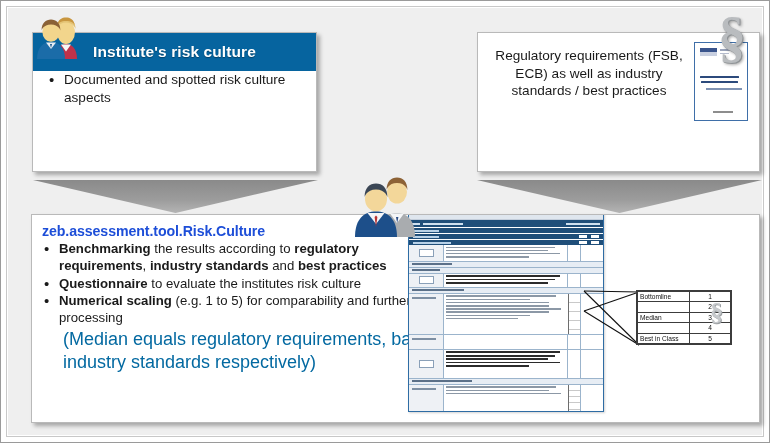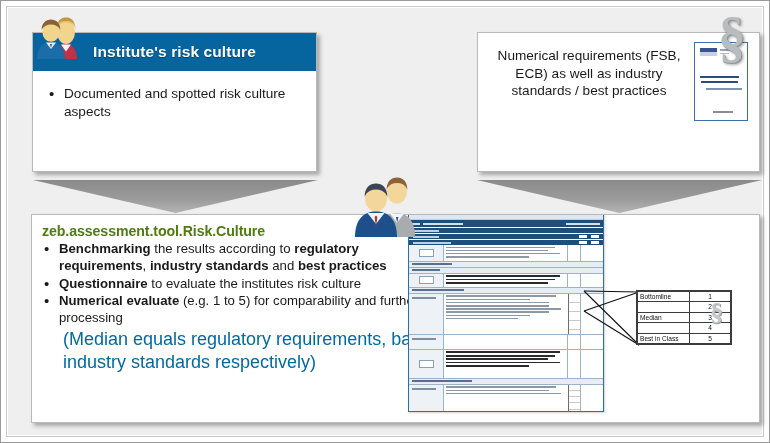--- a/index.html
+++ b/index.html
@@ -65,21 +65,21 @@
     margin-bottom:6px;
   }
   ul.bul li:before{
     content:"\2022";
     position:absolute;left:2px;top:-1px;
     font-size:15px;color:#1a1a1a;
   }
 
   
   #card-left{left:25px;top:25px;width:285px;height:140px;}
-  #card-left .card-body{padding-top:14px;}
+  #card-left .card-body{padding-top:0;}
 
   
   #card-right{left:470px;top:25px;width:283px;height:140px;}
   #card-right .card-body{
     padding:6px 8px 4px 8px;
     display:flex;align-items:flex-start;
   }
   #rightText{
     flex:1;
     text-align:center;
@@ -139,21 +139,21 @@
     position:absolute;left:24px;top:207px;width:729px;height:209px;
     background:#ffffff;border:1px solid #b9b9b9;
     box-shadow:3px 3px 4px rgba(0,0,0,.30);
     box-sizing:border-box;
     overflow:hidden;
   }
   #panelText{
     position:absolute;left:10px;top:8px;width:392px;
   }
   #panelTitle{
-    font-size:14.2px;font-weight:bold;color:#4d7c0f;
+    font-size:14.2px;font-weight:bold;color:#1d4ed8;
     margin-bottom:2px;letter-spacing:-.1px;
   }
   #panelText ul.bul li{font-size:13.2px;margin-bottom:1px;line-height:1.27;}
   #panelText ul.bul li:before{top:-2px;}
   .note{
     font-size:18px;color:#0369a1;line-height:1.27;
     padding-left:21px;
   }
   b.em{font-weight:bold;}
 
@@ -257,21 +257,21 @@
     <path d="M28 27.5 l5 7 l5-7 z" fill="#f7f7f7"></path>
     <ellipse cx="18" cy="15" rx="8.6" ry="9.8" fill="#f2d58c"></ellipse>
     <path d="M8.6 13.5 c0-7.6 4.2-11 9.4-11 c5.2 0 9.4 3.4 9.4 11 c0 0 -1.4-6 -9.4-6 c-8 0 -9.4 6 -9.4 6z" fill="#8a6136"></path>
     <path d="M4 42 c0-11.5 6-17 14-17 c8 0 14 5.5 14 17 z" fill="#1b6ca8"></path>
     <path d="M13 25.4 l5 6.6 l5-6.6 z" fill="#e9eef3"></path>
     <path d="M17 27 l1 4 l1-4 z" fill="#16558a"></path>
   </svg>
 
   <div class="card" id="card-right">
     <div class="card-body">
-      <div id="rightText">Numerical requirements (FSB, ECB) as well as industry standards / best practices</div>
+      <div id="rightText">Regulatory requirements (FSB, ECB) as well as industry standards / best practices</div>
       <div class="doc-thumb">
         <div class="doc-logo"></div>
         <div class="doc-logo2"></div>
         <div class="doc-logo3"></div>
         <div class="doc-title">
               <i></i>
               <i></i>
             </div>
         <div class="doc-sub"></div>
         <div class="doc-foot"></div>
@@ -284,21 +284,21 @@
   <div class="arrow" id="arrow-left"></div>
   <div class="arrow" id="arrow-right"></div>
 
   <div id="panel">
 
     <div id="panelText">
       <div id="panelTitle">zeb.assessment.tool.Risk.Culture</div>
       <ul class="bul">
         <li id="pb1"><b class="em">Benchmarking</b><span> the results according to </span><b class="em">regulatory requirements</b><span>, </span><b class="em">industry standards</b><span> and </span><b class="em">best practices</b></li>
         <li id="pb0"><b class="em">Questionnaire</b><span> to evaluate the institutes risk culture</span></li>
-        <li id="pb2"><b class="em">Numerical evaluate</b><span> (e.g. 1 to 5) for comparability and  further processing</span></li>
+        <li id="pb2"><b class="em">Numerical scaling</b><span> (e.g. 1 to 5) for comparability and  further processing</span></li>
       </ul>
       <div class="note">(Median equals regulatory requirements, basic industry standards respectively)</div>
     </div>
 
     <div id="sheet" style="left:376px;top:-3px;">
       <div class="sh-topbar"></div>
       <div class="sh-head">
         <i class="a"></i>
             <i class="b"></i>
             <i class="c"></i>

